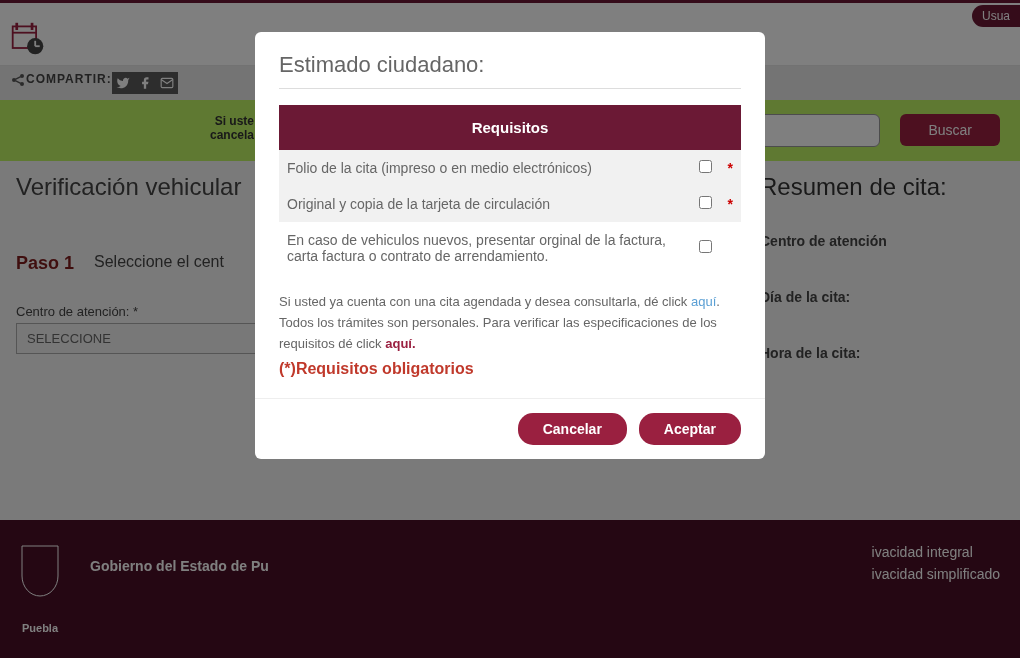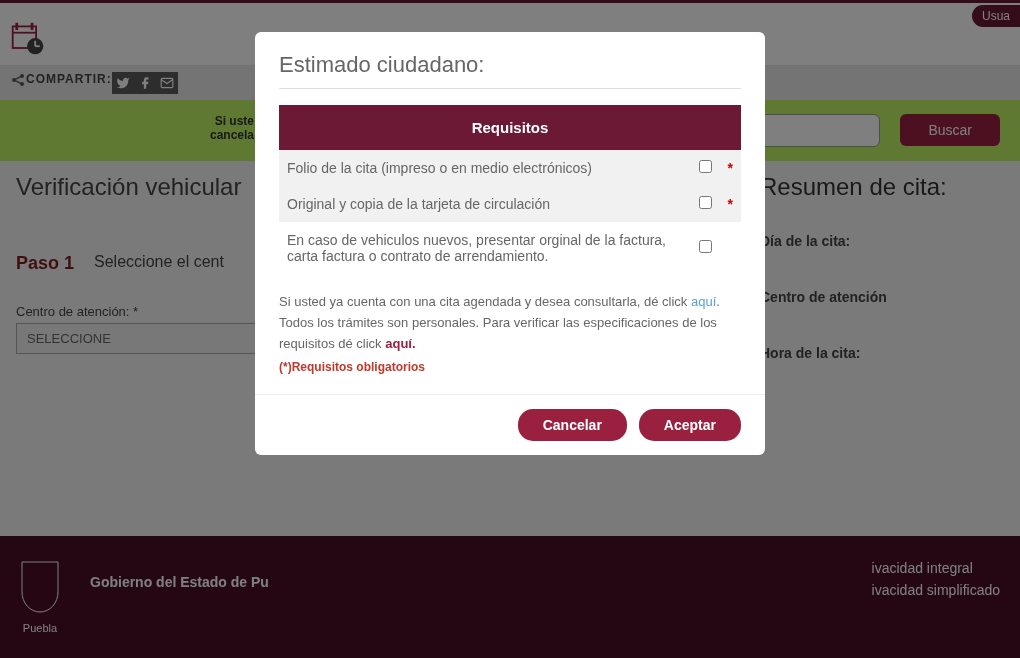--- a/index.html
+++ b/index.html
@@ -123,21 +123,21 @@
       left: 0;
       right: 0;
       background: #4a0f26;
       color: #fff;
       padding: 24px 20px;
       display: flex;
       gap: 30px;
       align-items: flex-start;
     }
     .footer .logo-area { text-align: center; }
-    .footer .logo-area .city { font-size: 11px; font-weight: 400; margin-top: 4px; }
+    .footer .logo-area .city { font-size: 11px; font-weight: 700; margin-top: 20px; }
     .footer .gov-text { font-size: 14px; font-weight: 700; margin-top: 14px; }
     .footer .links { margin-left: auto; font-size: 14px; }
     .footer .links .lk { display: block; margin-bottom: 6px; }
 
     .overlay {
       position: absolute;
       inset: 0;
       background: rgba(0,0,0,0.5);
       display: flex;
       justify-content: center;
@@ -196,21 +196,21 @@
     .req-row .star { color: #c00; text-align: center; font-weight: bold; }
     .req-row .chk { text-align: center; }
     .modal-foot-text {
       font-size: 13px;
       color: #666;
       line-height: 1.6;
       margin-top: 18px;
     }
     .modal-foot-text .lk { color: #5a9fd4; }
     .modal-foot-text .lk-red { color: #9a2040; font-weight: 700; }
-    .req-note { color: #c0392b; font-size: 12px; font-weight: 700; margin-top: 6px; }
+    .req-note { color: #c0392b; font-size: 16px; font-weight: 700; margin-top: 6px; }
     .modal-footer {
       padding: 14px 24px;
       display: flex;
       justify-content: flex-end;
       gap: 12px;
       border-top: 1px solid #eee;
     }
     .btn-cancel, .btn-accept {
       background: #9a2040;
       color: #fff;
@@ -287,22 +287,22 @@
       <div class="field-area">
         <span class="field-lbl">Centro de atención: *</span>
         <select class="field-sel">
           <option>SELECCIONE</option>
         </select>
       </div>
     </div>
   </div>
   <div class="right-col" style="padding-right:10px">
     <div class="summary-title">Resumen de cita:</div>
+    <div class="summary-item">Centro de atención</div>
     <div class="summary-item">Día de la cita:</div>
-    <div class="summary-item">Centro de atención</div>
     <div class="summary-item">Hora de la cita:</div>
   </div>
 </div>
 
 <div class="footer">
   <div class="logo-area">
     <svg width="40" height="54" viewBox="0 0 40 54">
         <path d="M2 2 h36 v30 a18 20 0 0 1 -18 20 a18 20 0 0 1 -18 -20 z" fill="none" stroke="#fff" stroke-width="1"></path>
       </svg>
     <div class="city">Puebla</div>

